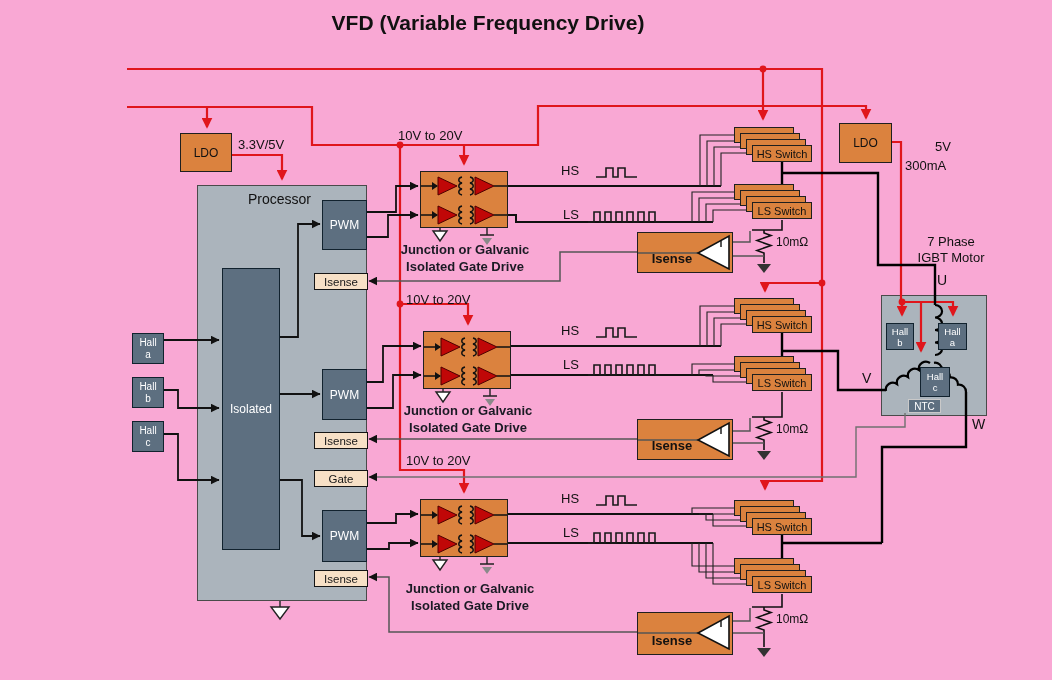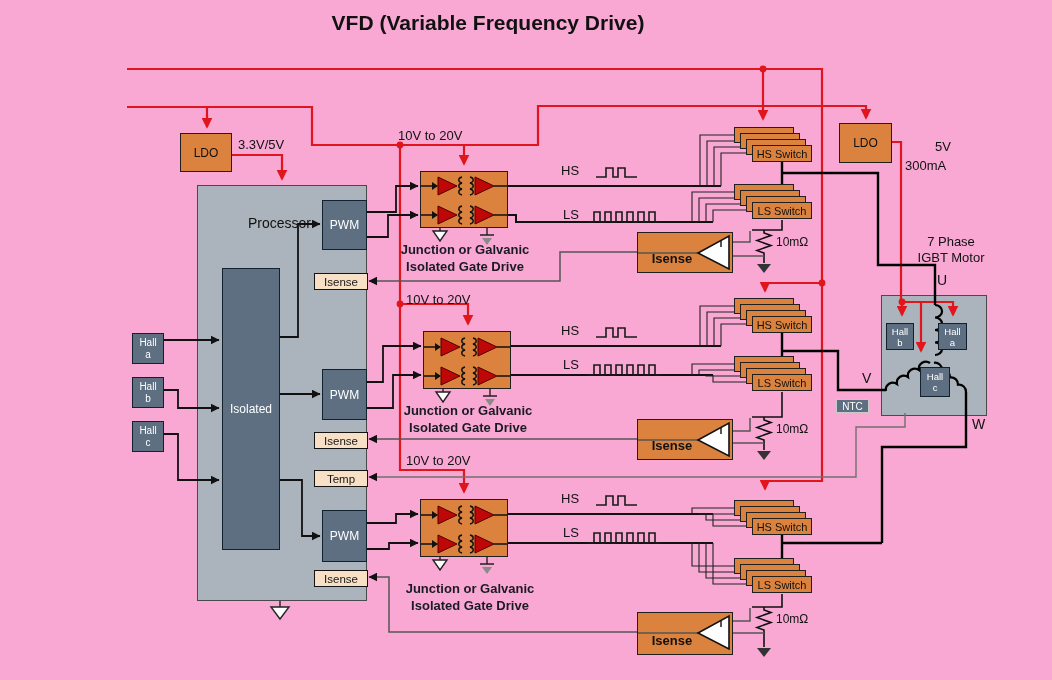--- a/index.html
+++ b/index.html
@@ -198,41 +198,41 @@
   <div class="blk orange" style="left:839px;top:123px;width:53px;height:40px;font-size:12px;">
     <span>LDO</span>
   </div>
   <div class="lbl" style="left:912px;top:139px;margin-left:23px;">5V</div>
   <div class="lbl" style="left:905px;top:158px;">300mA</div>
 
   <div class="lbl" style="left:398px;top:128px;">10V to 20V</div>
   <div class="lbl" style="left:406px;top:292px;">10V to 20V</div>
   <div class="lbl" style="left:406px;top:453px;">10V to 20V</div>
 
-  <div class="lbl" style="left:248px;top:215px;font-size:14px;">Processor</div>
+  <div class="lbl" style="left:248px;top:191px;font-size:14px;">Processor</div>
   <div class="blk slate" style="left:222px;top:268px;width:58px;height:282px;font-size:12px;">
     <span>Isolated</span>
   </div>
   <div class="blk slate" style="left:322px;top:200px;width:45px;height:50px;font-size:12px;">
       <span>PWM</span>
     </div>
   <div class="blk slate" style="left:322px;top:369px;width:45px;height:51px;font-size:12px;">
       <span>PWM</span>
     </div>
   <div class="blk slate" style="left:322px;top:510px;width:45px;height:52px;font-size:12px;">
       <span>PWM</span>
     </div>
   <div class="port abs" style="left:314px;top:273px;width:52px;height:15px;">
       <span>Isense</span>
     </div>
   <div class="port abs" style="left:314px;top:432px;width:52px;height:15px;">
       <span>Isense</span>
     </div>
   <div class="port abs" style="left:314px;top:470px;width:52px;height:15px;">
-      <span>Temp</span>
+      <span>Gate</span>
     </div>
   <div class="port abs" style="left:314px;top:570px;width:52px;height:15px;">
       <span>Isense</span>
     </div>
 
   <div class="blk slate" style="left:132px;top:333px;width:32px;height:31px;font-size:10px;line-height:12px;">
     <span>Hall</span>
     <span>a</span>
   </div>
   <div class="blk slate" style="left:132px;top:377px;width:32px;height:31px;font-size:10px;line-height:12px;">
@@ -414,17 +414,17 @@
     <span>b</span>
   </div>
   <div class="blk slate" style="left:938px;top:323px;width:29px;height:27px;font-size:9.5px;line-height:11px;">
     <span>Hall</span>
     <span>a</span>
   </div>
   <div class="blk slate" style="left:920px;top:367px;width:30px;height:30px;font-size:9.5px;line-height:11px;">
     <span>Hall</span>
     <span>c</span>
   </div>
-  <div class="blk" style="left:836px;top:399px;width:33px;height:14px;background:#5D6F80;border:1px solid #c9c9c9;color:#fff;font-size:10px;">
+  <div class="blk" style="left:908px;top:399px;width:33px;height:14px;background:#5D6F80;border:1px solid #c9c9c9;color:#fff;font-size:10px;">
     <span>NTC</span>
   </div>
 
 </div>
 
 </body></html>

